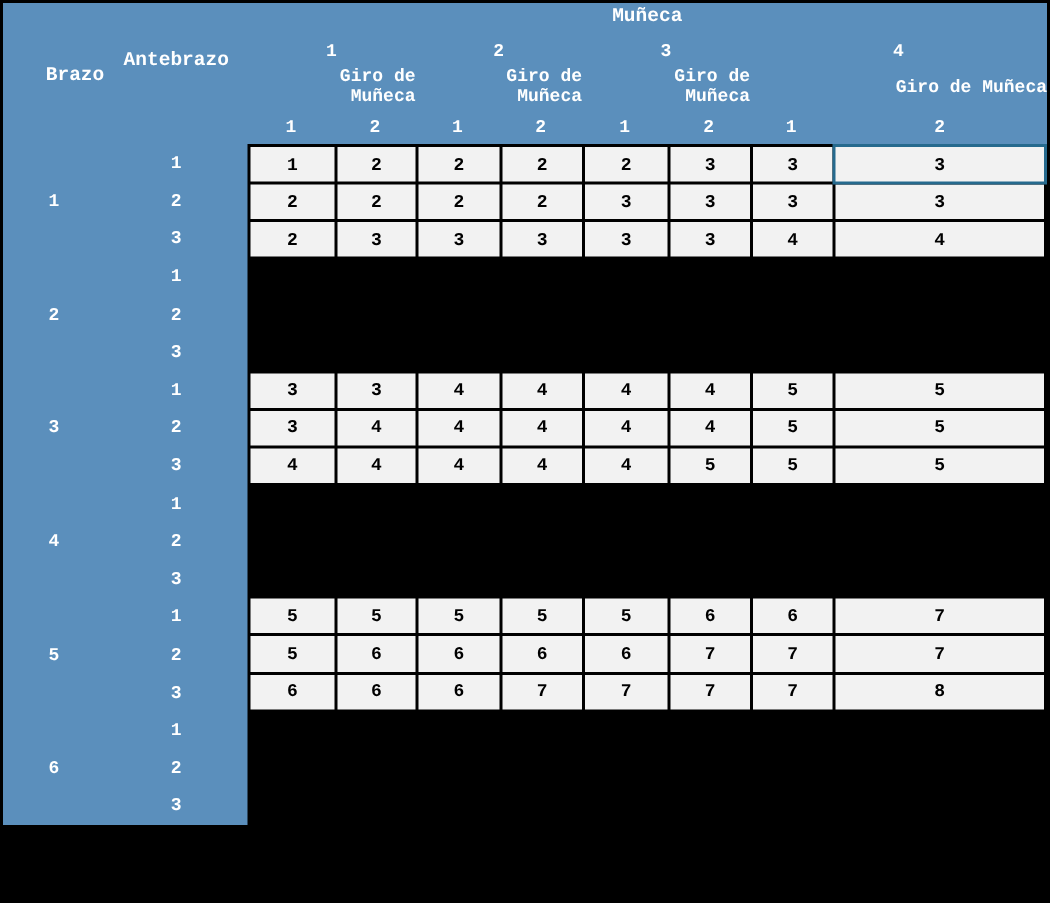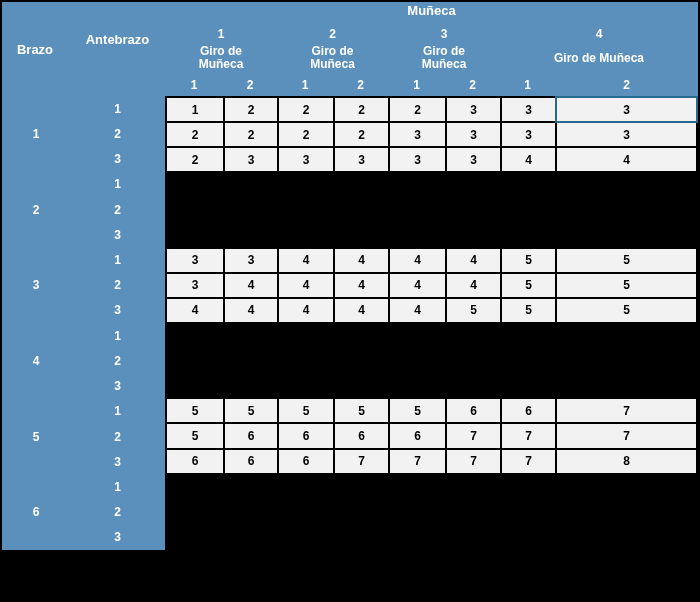--- a/index.html
+++ b/index.html
@@ -1,30 +1,30 @@
 <!DOCTYPE html>
 <html style="--panel-blue: #5B8FBC; --cell-bg: #F2F2F2; --hl-border: #266A8E; --header-text: #FFFFFF; --cell-text: #000000;"><head>
 <meta charset="utf-8">
 <style>
   html,body { margin:0; padding:0; background:#000; }
   .canvas {
     position:relative; width:700px; height:602px; background:#000000;
-    font-family:Liberation Sans, sans-serif; overflow:hidden;
+    font-family:Liberation Mono, monospace; overflow:hidden;
   }
   .blue-bg {
     position:absolute; left:2px; top:2px; width:696px; height:548px;
     background:var(--panel-blue,#5B8FBC);
   }
   .hdr-text { color:var(--header-text,#fff); font-weight:bold; text-align:center; }
   .title { position:absolute; left:165px; top:3px; width:533px; font-size:13px; }
-  .brazo-label { position:absolute; left:1px; top:42px; width:68px; font-size:13px; }
+  .brazo-label { position:absolute; left:16px; top:42px; width:68px; font-size:13px; }
   .antebrazo-label { position:absolute; left:70px; top:32px; width:95px; font-size:13px; }
   .wgroup { position:absolute; top:26px; }
   .wgroup .num { font-size:12px; height:17px; line-height:17px; }
-  .wgroup .lbl { font-size:12px; line-height:13px; white-space:pre-line; margin-top:2px; }
+  .wgroup .lbl { font-size:12px; line-height:13px; white-space:pre-line; margin-top:2px;text-align:right; }
   .wgroup.single .lbl { margin-top:9px; }
   .subcol { position:absolute; top:78px; font-size:12px; }
   .data-grid {
     position:absolute; left:165px; top:96px; width:533px; height:454px;
     display:grid; grid-template-columns:56px 52px 54px 53px 55px 53px 53px 1fr;
     grid-template-rows:repeat(18,1fr); gap:2px; padding:2px;
     background:#000; box-sizing:border-box;
   }
   .cell {
     background:var(--cell-bg,#F2F2F2); color:var(--cell-text,#000);

